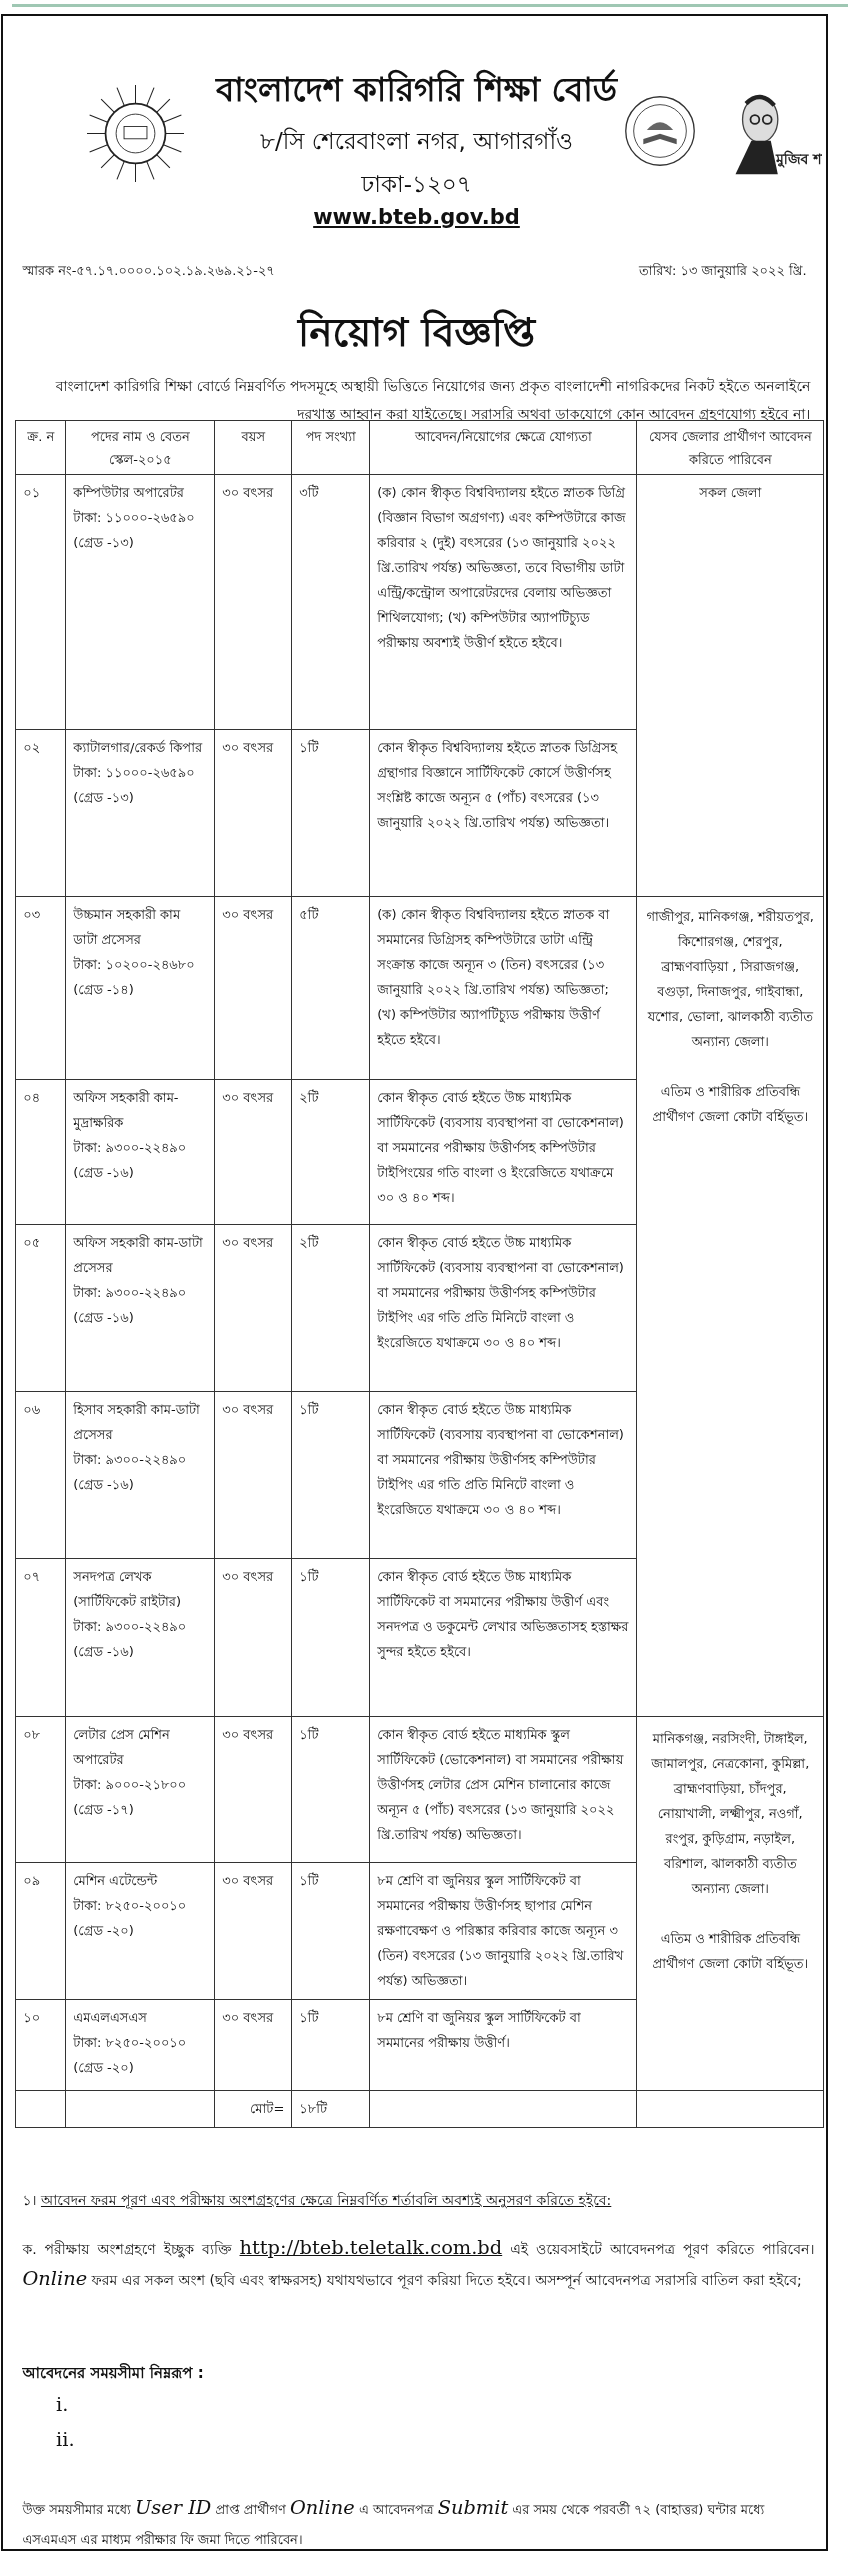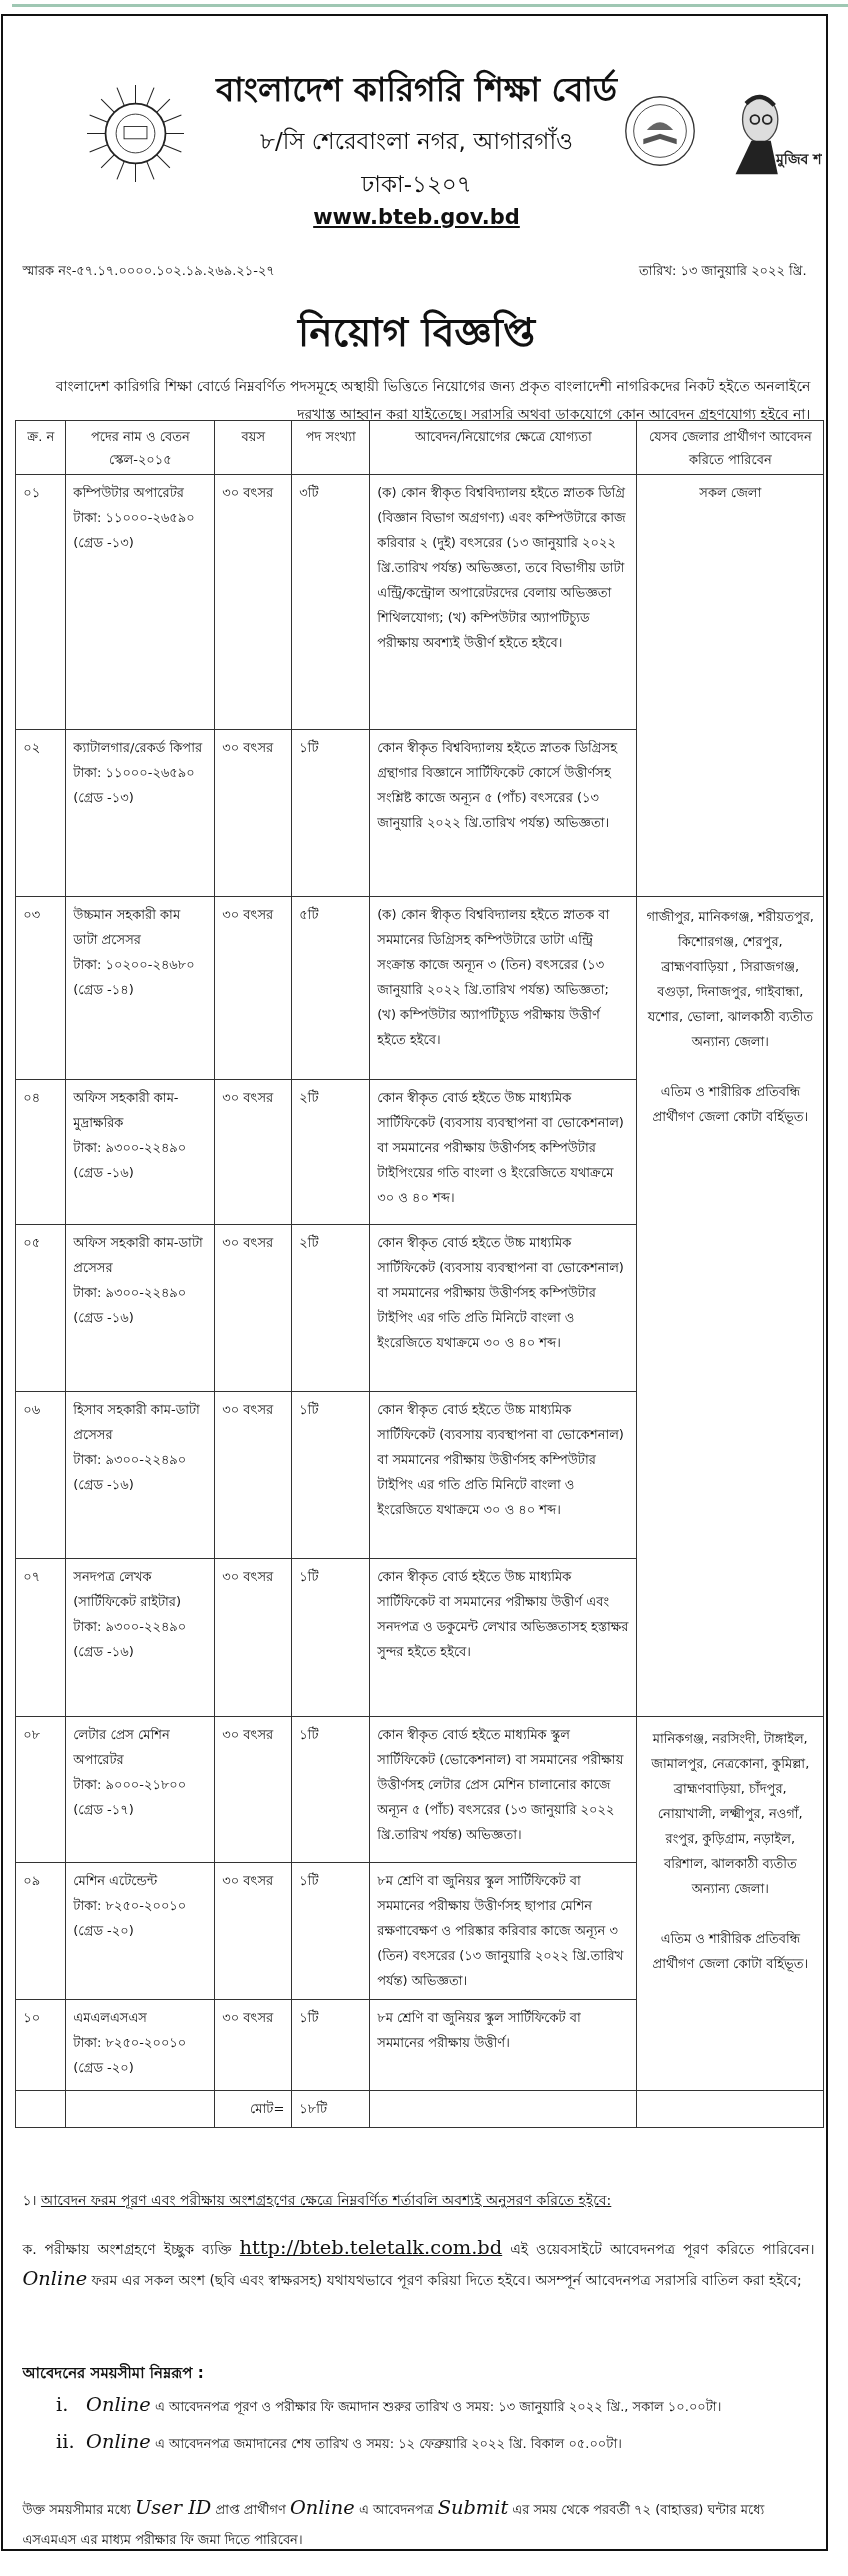--- a/index.html
+++ b/index.html
@@ -241,25 +241,23 @@
     <span>এই ওয়েবসাইটে আবেদনপত্র পূরণ করিতে পারিবেন।</span>
     <span class="en">Online</span>
     <span>ফরম এর সকল অংশ (ছবি এবং স্বাক্ষরসহ) যথাযথভাবে পূরণ করিয়া দিতে হইবে। অসম্পূর্ন আবেদনপত্র সরাসরি বাতিল করা হইবে;</span>
   </div>
 
   <div class="abs dl-head">আবেদনের সময়সীমা নিম্নরূপ :</div>
 
   <div class="abs dl-list">
     <div class="dl-item">
       <span class="num">i.</span>
-      <span><span class="en">Online</span> <span>এ আবেদনপত্র পূরণ ও পরীক্ষার ফি জমাদান শুরুর তারিখ ও সময়: ১৩ জানুয়ারি ২০২২ খ্রি., সকাল ১০.০০টা।</span></span>
     </div>
     <div class="dl-item">
       <span class="num">ii.</span>
-      <span><span class="en">Online</span> <span>এ আবেদনপত্র জমাদানের শেষ তারিখ ও সময়: ১২ ফেব্রুয়ারি ২০২২ খ্রি. বিকাল ০৫.০০টা।</span></span>
     </div>
   </div>
 
   <div class="abs final">
     <span>উক্ত সময়সীমার মধ্যে</span>
     <span class="en">User ID</span>
     <span>প্রাপ্ত প্রার্থীগণ</span>
     <span class="en">Online</span>
     <span>এ আবেদনপত্র</span>
     <span class="en">Submit</span>

